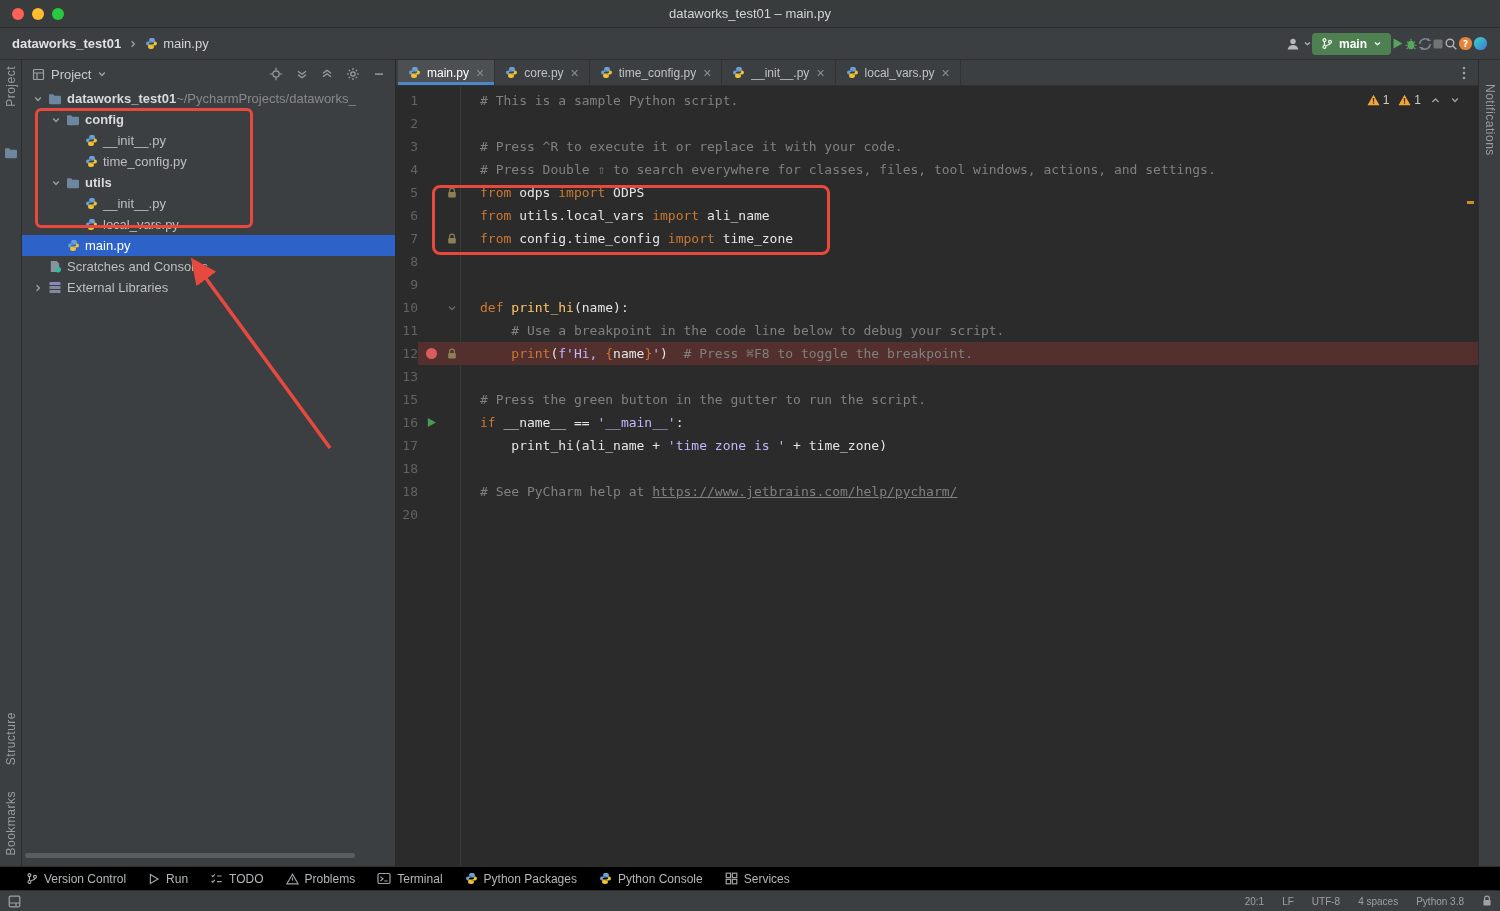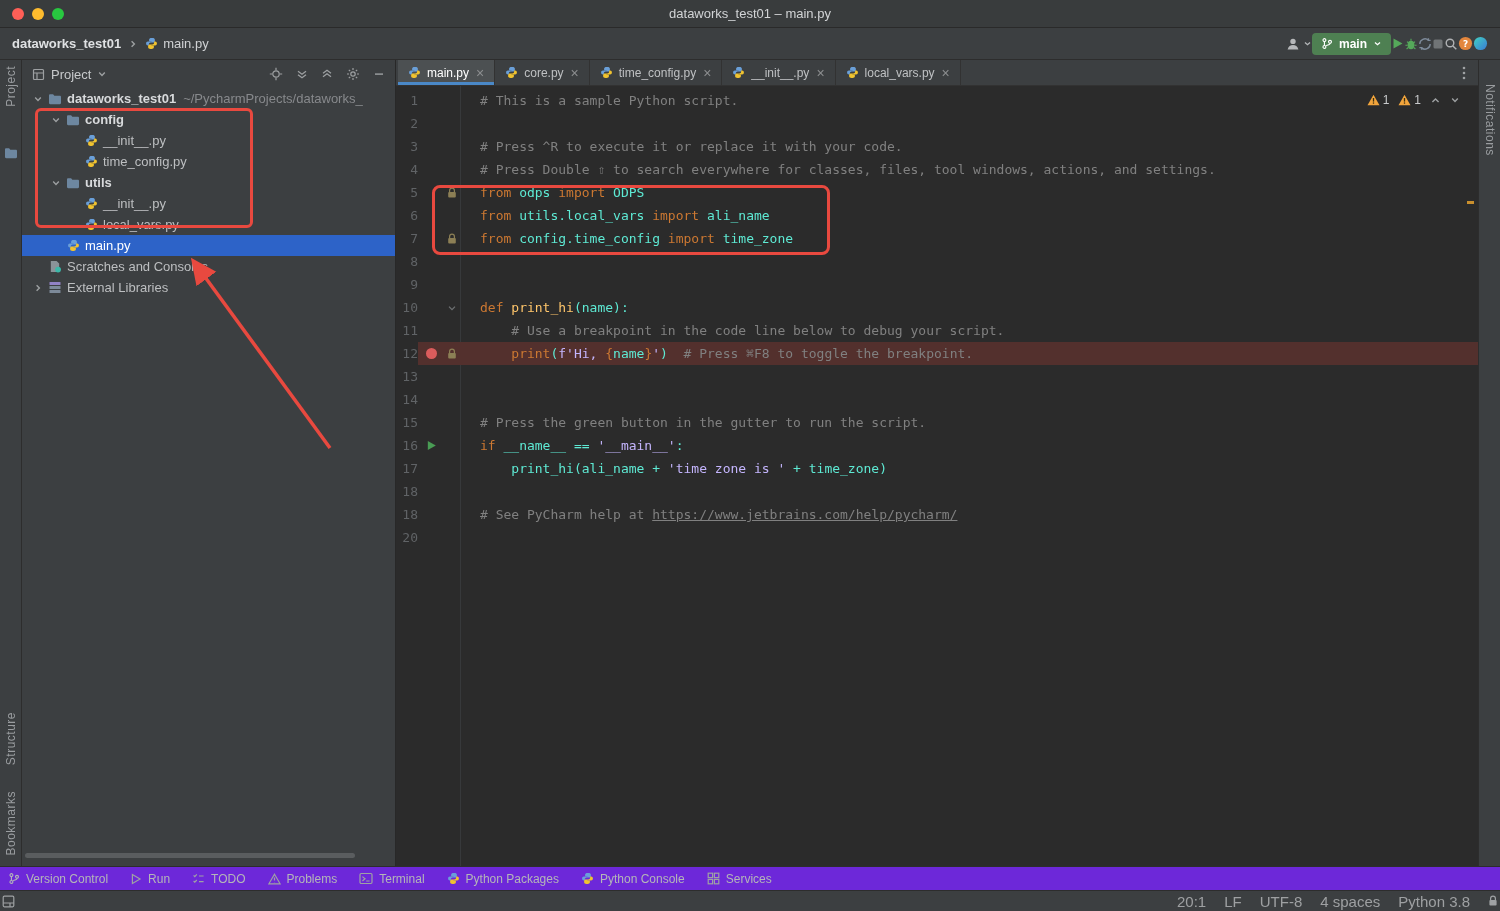--- a/index.html
+++ b/index.html
@@ -39,21 +39,21 @@
 .pp-header{height:28px;display:flex;align-items:center;padding:0 10px;gap:6px}
 .pp-title{font-size:13px;color:#c8cacc;display:flex;align-items:center;gap:6px}
 .pp-tools{margin-left:auto;display:flex;align-items:center;gap:13px}
 .tree-row{height:21px;display:flex;align-items:center;font-size:13px;color:#bdbfc1;white-space:nowrap;cursor:default}
 .tree-row.selected{background:#2d63c8;color:#fff}
 .tree-row .chev{width:16px;display:flex;justify-content:center;flex:0 0 auto}
 .tree-ic{width:18px;display:flex;justify-content:center;align-items:center;flex:0 0 auto}
 .tlabel{margin-left:3px}
 .tlabel.bold{font-weight:700;color:#d8dadc}
 .tree-row.selected .tlabel{color:#fff}
-.thint{color:#87898c;margin-left:7px}
+.thint{color:#87898c;}
 .pp-annot{position:absolute;left:13px;top:48px;width:218px;height:120px;border:3px solid #e8493f;border-radius:6px;pointer-events:none;z-index:5}
 .pp-arrow{position:absolute;left:0;top:0;pointer-events:none;z-index:6}
 .pp-hscroll{position:absolute;left:3px;bottom:8px;width:330px;height:5px;border-radius:3px;background:#5a5d5f;z-index:4}
 
 
 .editor-area{flex:1;display:flex;flex-direction:column;background:#2b2b2b;position:relative;min-width:0}
 .tabbar{height:26px;background:#3c3f41;display:flex;align-items:stretch;flex:0 0 auto;border-bottom:1px solid #323232;padding-left:2px}
 .tab{display:flex;align-items:center;gap:6px;padding:0 10px;font-size:12px;color:#bfc1c3;border-right:1px solid #323232;cursor:default}
 .tab.active{background:#4c5052;color:#fff;box-shadow:inset 0 -3px 0 #4a88c7}
 .tab .close{color:#8c8e90;font-size:14px;margin-left:1px;line-height:1}
@@ -63,31 +63,31 @@
 .code-lines{position:relative;z-index:1}
 .code-row{display:flex;height:23px;line-height:23px;font-family:"DejaVu Sans Mono","Liberation Mono",monospace;font-size:13px}
 .ln{width:22px;text-align:right;color:#606366;flex:0 0 auto;user-select:none}
 .line-body{flex:1;display:flex;min-width:0}
 .line-body.hl{background:#53302d}
 .gslot{width:26px;display:flex;align-items:center;justify-content:center;flex:0 0 auto}
 .fslot{width:16px;display:flex;align-items:center;justify-content:center;flex:0 0 auto}
 .ctext{white-space:pre;padding-left:20px;color:#a9b7c6}
 .bp{width:11px;height:11px;border-radius:50%;background:#db5c5c;display:inline-block}
 .tk-k{color:#cc7832}.tk-c{color:#808080}.tk-s{color:#c4b5fd}.tk-f{color:#ffc66b}
-.tk-p{color:#5eead4}.tk-b{color:#cc7832}
+.tk-p{color:#e5e5e5}.tk-b{color:#cc7832}
 .tk-u{color:#808080;text-decoration:underline}
 .inspections{position:absolute;top:7px;right:18px;display:flex;align-items:center;gap:9px;font-size:12px;color:#c8cacc;z-index:3}
 .insp{display:flex;align-items:center;gap:3px}
 .stripe-mark{position:absolute;right:4px;top:115px;width:7px;height:3px;background:#c98f2d;z-index:3}
 .ed-annot{position:absolute;left:36px;top:125px;width:398px;height:70px;border:3px solid #e8493f;border-radius:8px;pointer-events:none;z-index:5}
 
 
-.tw-bar{height:24px;background:#6d28d9;border-top:1px solid #2d2d2d;display:flex;align-items:center;padding:0 8px;gap:22px;flex:0 0 auto;font-size:12px;color:#b4b6b8}
+.tw-bar{height:24px;background:#000000;border-top:1px solid #2d2d2d;display:flex;align-items:center;padding:0 26px;gap:22px;flex:0 0 auto;font-size:12px;color:#b4b6b8}
 .tw-item{display:flex;align-items:center;gap:6px;cursor:default}
-.statusbar{height:21px;background:#3c3f41;border-top:1px solid #2d2d2d;display:flex;align-items:center;padding:0 2px;font-size:15px;color:#9ea0a2;flex:0 0 auto}
+.statusbar{height:21px;background:#3c3f41;border-top:1px solid #2d2d2d;display:flex;align-items:center;padding:0 8px;font-size:10px;color:#9ea0a2;flex:0 0 auto}
 .sb-right{margin-left:auto;display:flex;align-items:center;gap:18px}
 .sb-item{cursor:default}
 </style>
 </head>
 <body>
 
 <div class="app">
 
   <header class="titlebar">
     <div class="traffic">
@@ -579,28 +579,20 @@
   </div>
             <div class="code-row">
     <span class="ln">13</span>
     <div class="line-body">
       <span class="gslot"></span>
       <span class="fslot"></span>
       <span class="ctext"></span>
     </div>
   </div>
             <div class="code-row">
-    <span class="ln">14</span>
-    <div class="line-body">
-      <span class="gslot"></span>
-      <span class="fslot"></span>
-      <span class="ctext"></span>
-    </div>
-  </div>
-            <div class="code-row">
     <span class="ln">15</span>
     <div class="line-body">
       <span class="gslot"></span>
       <span class="fslot"></span>
       <span class="ctext"><span class="tk-c"># Press the green button in the gutter to run the script.</span></span>
     </div>
   </div>
             <div class="code-row">
     <span class="ln">16</span>
     <div class="line-body">

